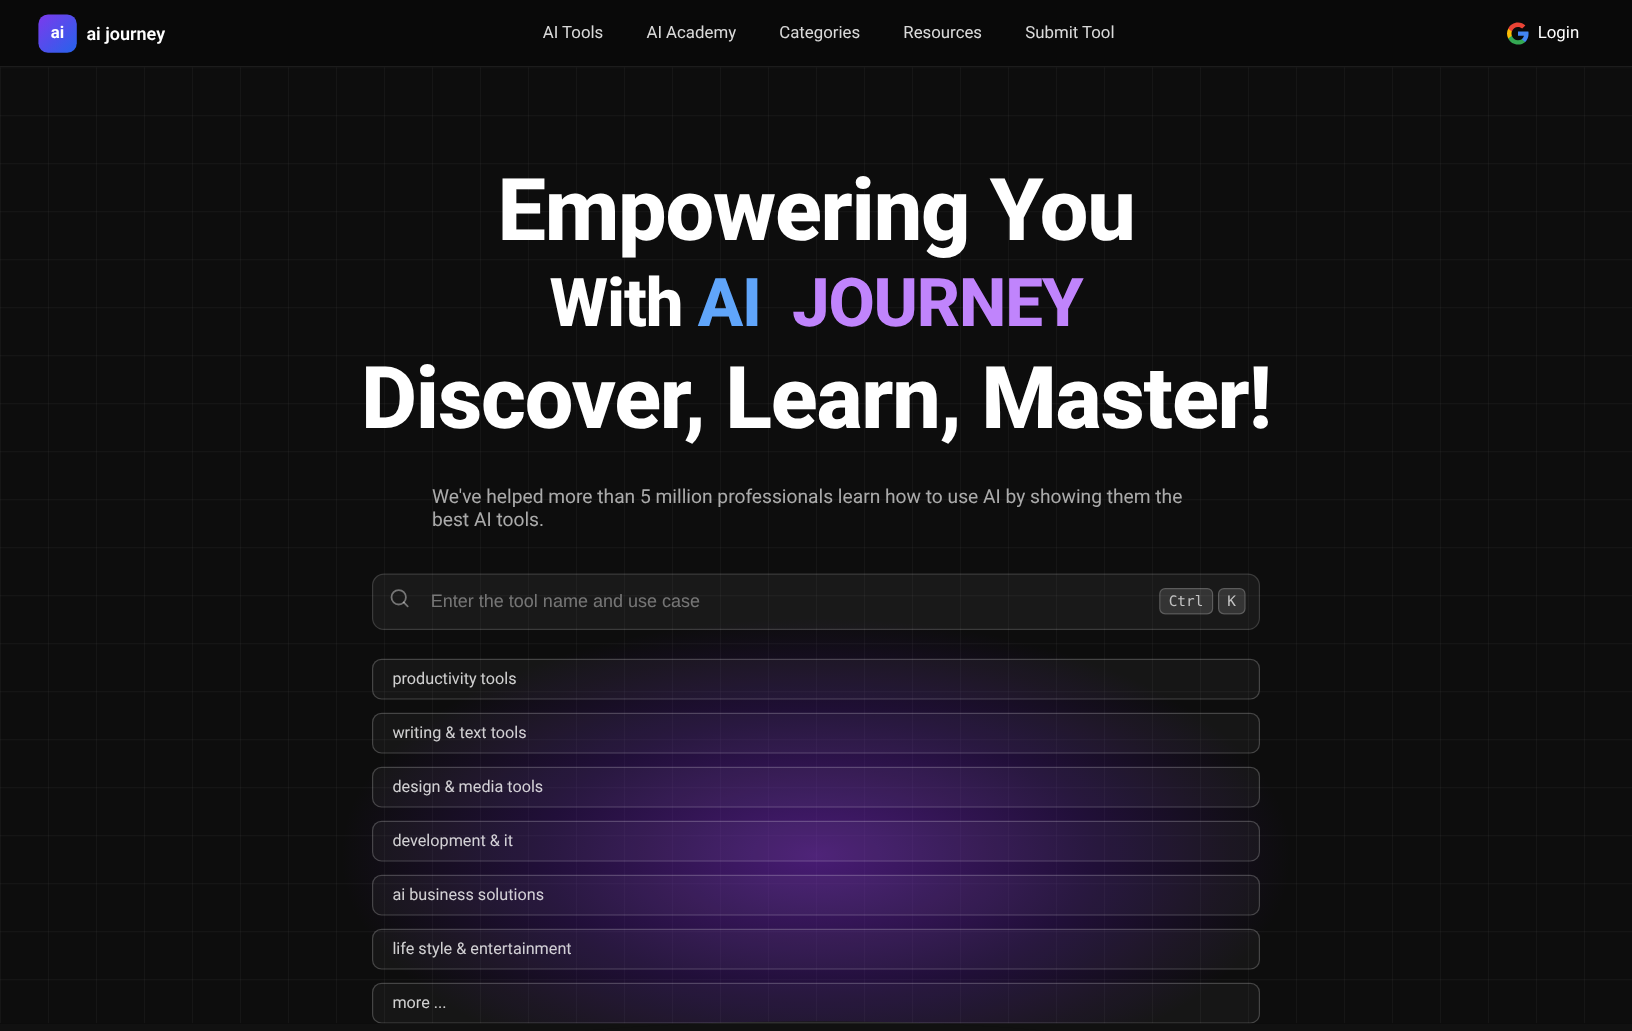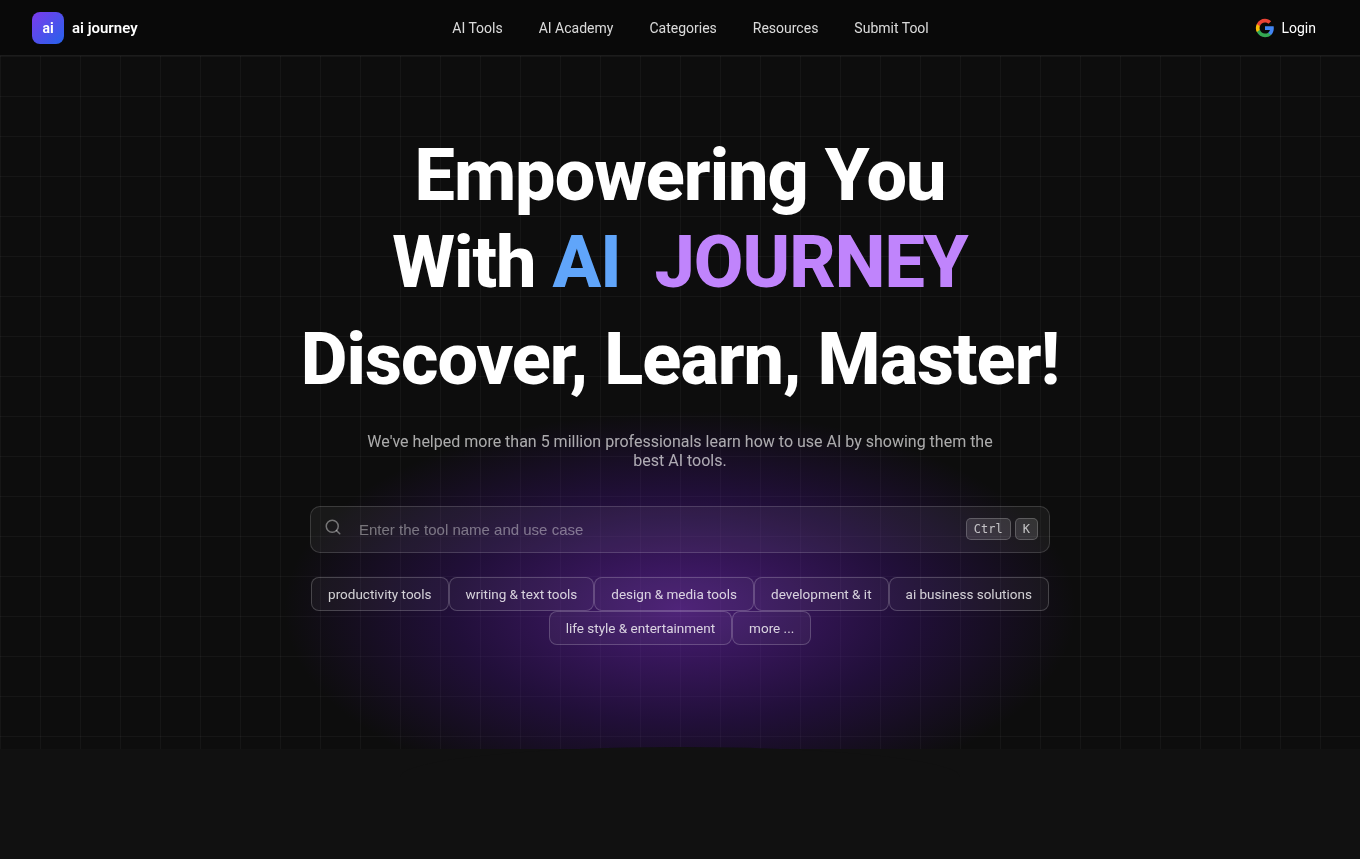--- a/index.html
+++ b/index.html
@@ -143,26 +143,26 @@
       font-size: 72px;
       font-weight: 800;
       text-align: center;
       line-height: 1.1;
       letter-spacing: -1px;
       color: #fff;
       margin-bottom: 8px;
     }
 
     .hero-title-line2 {
-      font-size: 72px;
+      font-size: 56px;
       font-weight: 800;
       text-align: center;
       line-height: 1.1;
       letter-spacing: -1px;
-      margin-bottom: 18px;
+      margin-bottom: 8px;
     }
 
     .ai-word {
       color: #60a5fa;
     }
 
     .journey-word {
       color: #c084fc;
     }
 
@@ -172,21 +172,21 @@
       text-align: center;
       line-height: 1.1;
       letter-spacing: -1px;
       color: #fff;
       margin-bottom: 32px;
     }
 
     .hero-subtitle {
       font-size: 16px;
       color: rgba(255,255,255,0.65);
-      text-align: center;
+      text-align: left;
       margin-bottom: 36px;
       max-width: 640px;
     }
 
     
     .search-container {
       width: 100%;
       max-width: 740px;
       position: relative;
       margin-bottom: 24px;
@@ -232,24 +232,25 @@
       padding: 3px 7px;
       font-size: 12px;
       color: rgba(255,255,255,0.7);
       font-family: monospace;
     }
 
     
     .tags-container {
       display: flex;
       flex-wrap: wrap;
-      gap: 0;
+      gap: 11px;
       justify-content: center;
       max-width: 740px;
       width: 100%;
+      flex-direction: column;
     }
 
     .tag {
       padding: 8px 16px;
       border: 1px solid rgba(255,255,255,0.2);
       border-radius: 8px;
       font-size: 13.5px;
       color: rgba(255,255,255,0.8);
       cursor: pointer;
       background: rgba(255,255,255,0.04);

